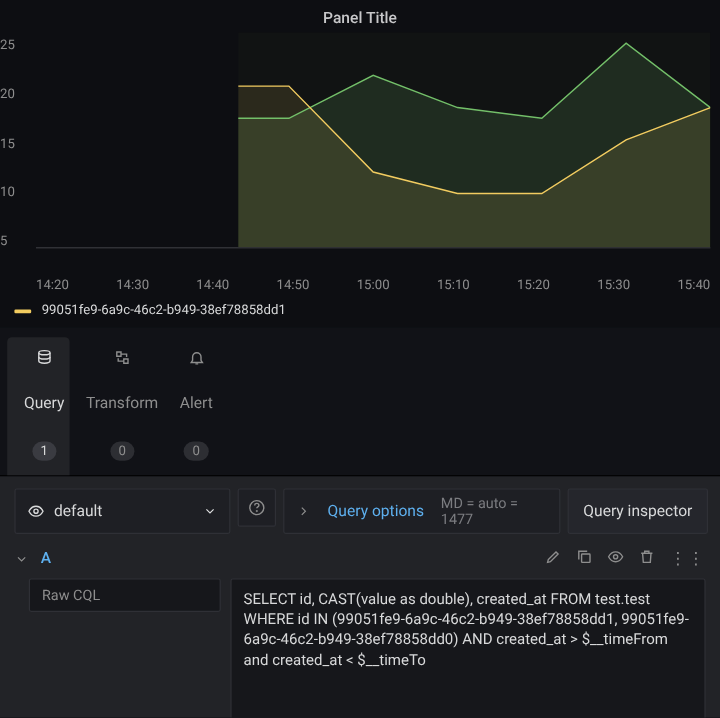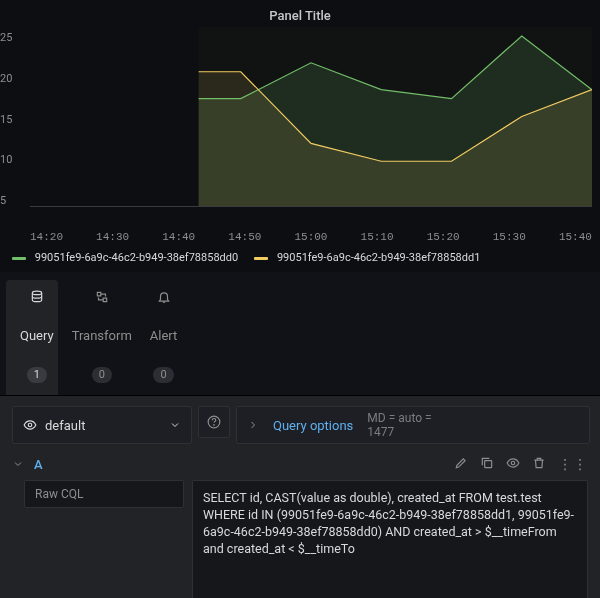--- a/index.html
+++ b/index.html
@@ -65,21 +65,20 @@
     height: 180px;
     border-bottom: 1px solid #3a3b40;
   }
   .plot svg { position:absolute; inset:0; width:100%; height:100%; }
   .x-axis {
     display:flex;
     padding: 4px 8px 2px 30px;
     font-size: 11px;
     color: var(--text-dim);
     justify-content: space-between;
-    font-family: Liberation Mono, monospace;
   }
   .legend {
     display:flex;
     gap:16px;
     align-items:center;
     padding: 6px 8px 8px 12px;
     font-size: 11px;
     color: var(--text);
   }
   .legend-sw { width:14px; height:3px; display:inline-block; margin-right:6px; vertical-align:middle; border-radius:1px;}
@@ -284,24 +283,20 @@
     <span>14:50</span>
     <span>15:00</span>
     <span>15:10</span>
     <span>15:20</span>
     <span>15:30</span>
     <span>15:40</span>
   </div>
 
   <div class="legend">
     <span>
-      <span class="legend-sw green"></span>
-      <span>99051fe9-6a9c-46c2-b949-38ef78858dd0</span>
-    </span>
-    <span>
       <span class="legend-sw yellow"></span>
       <span>99051fe9-6a9c-46c2-b949-38ef78858dd1</span>
     </span>
   </div>
 </div>
 
 <div class="tabs">
   <div class="tab active">
     <svg viewBox="0 0 24 24" fill="none" stroke="currentColor" stroke-width="2">
       <ellipse cx="12" cy="5" rx="8" ry="3"></ellipse>
@@ -358,20 +353,23 @@
         </svg>
       <div class="qopts-col">
         <span class="qopts-label">Query options</span>
       </div>
       <div class="qopts-col">
         <span>MD = auto =</span>
         <span>1477</span>
       </div>
     </div>
 
+    <div class="qinspector">
+      <span>Query inspector</span>
+    </div>
   </div>
 
   <div class="qrow-head">
     <svg class="chev" width="12" height="12" viewBox="0 0 24 24" fill="none" stroke="currentColor" stroke-width="2">
         <path d="M6 9l6 6 6-6"></path>
       </svg>
     <span class="qid">A</span>
     <span class="spacer"></span>
     <div class="row-icons">
       <span class="ic">

